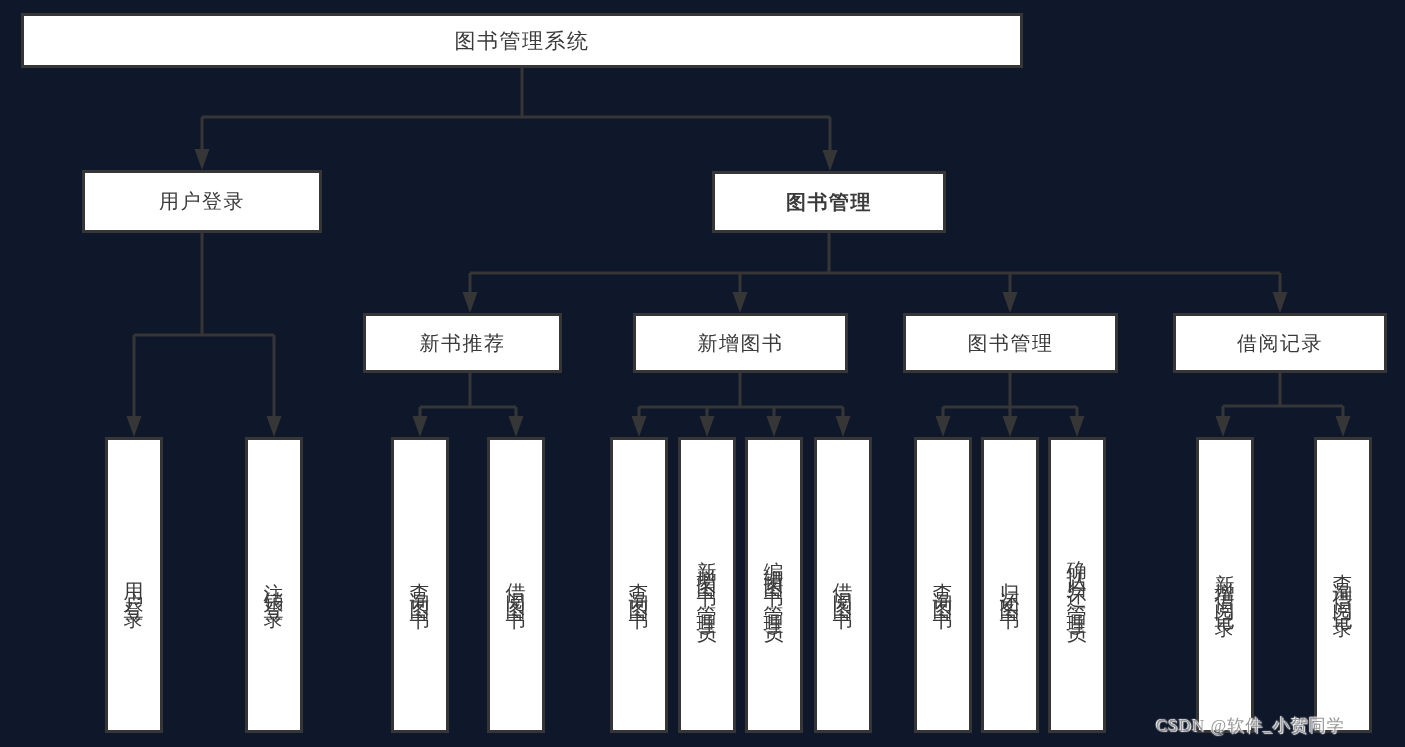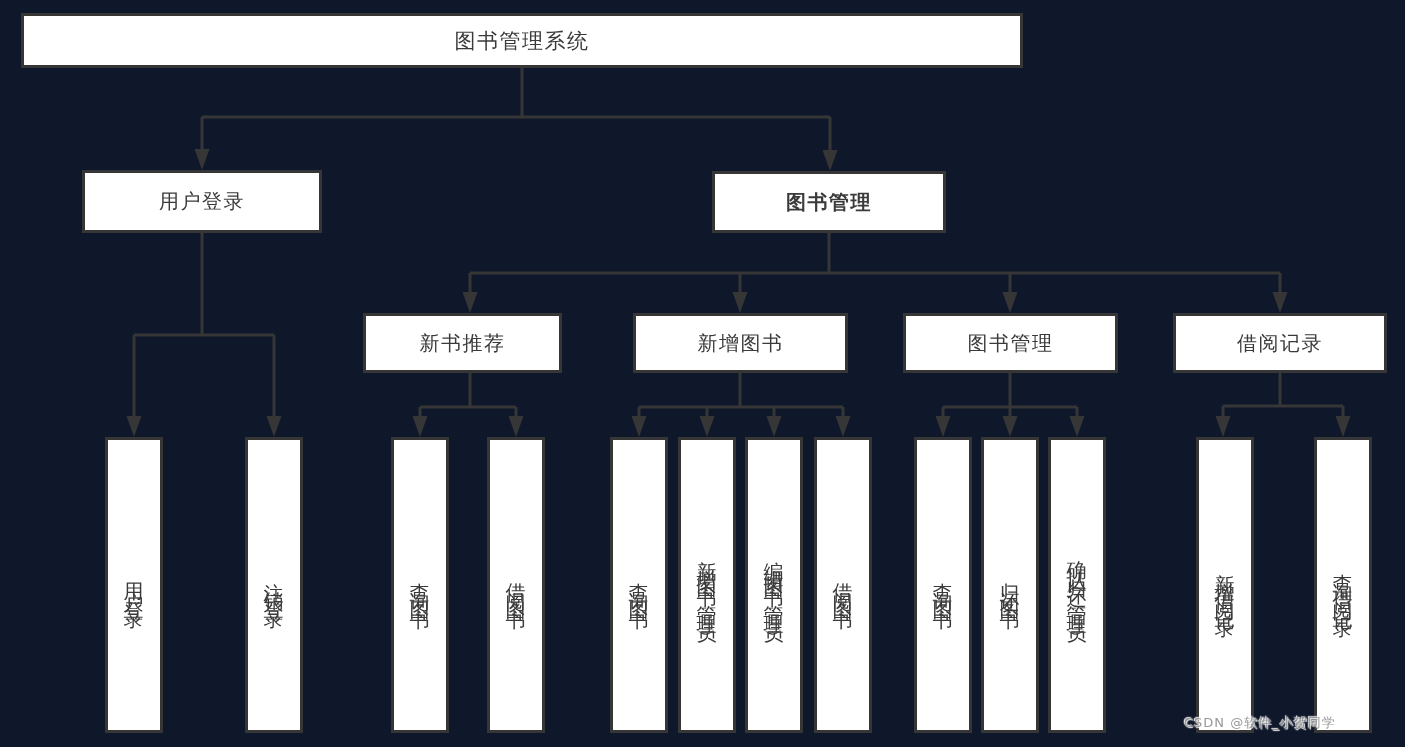--- a/index.html
+++ b/index.html
@@ -17,24 +17,25 @@
   .hbox.root{font-size:21px;}
   .vbox{
     position:absolute;border:3px solid #363636;background:#ffffff;
     display:flex;align-items:center;justify-content:center;
   }
   .vbox span{
     writing-mode:vertical-rl;text-orientation:mixed;
     font-size:20px;color:#3a3a3a;letter-spacing:9px;line-height:1.1;
   }
   .watermark{
-    position:absolute;left:1184px;top:714px;font-size:13px;color:#999999;
+    position:absolute;left:1156px;top:714px;font-size:17px;color:#999999;
     letter-spacing:1px;white-space:nowrap;
     text-shadow:0 0 2px #ffffff,1px 1px 1px #ffffff,-1px -1px 1px #ffffff;
     z-index:5;
+    font-family:Liberation Serif, serif;
   }
 </style>
 </head>
 <body>
 
 <div class="canvas">
 
   <svg class="wires" viewBox="0 0 1405 747">
     <path d="M522 68 V117 M202 117 H830 M202 117 V153 M830 117 V154
          M202 233 V335 M134 335 H274 M134 335 V420 M274 335 V420

